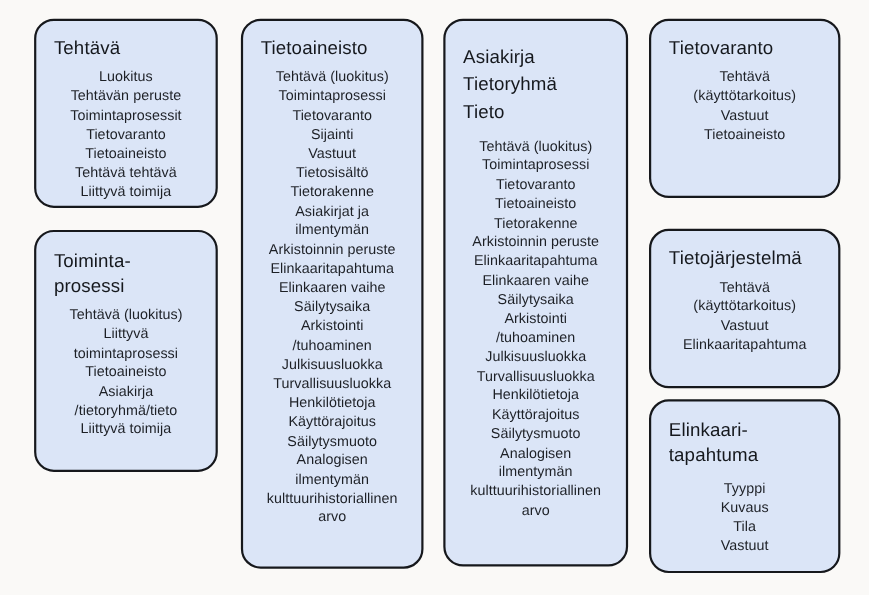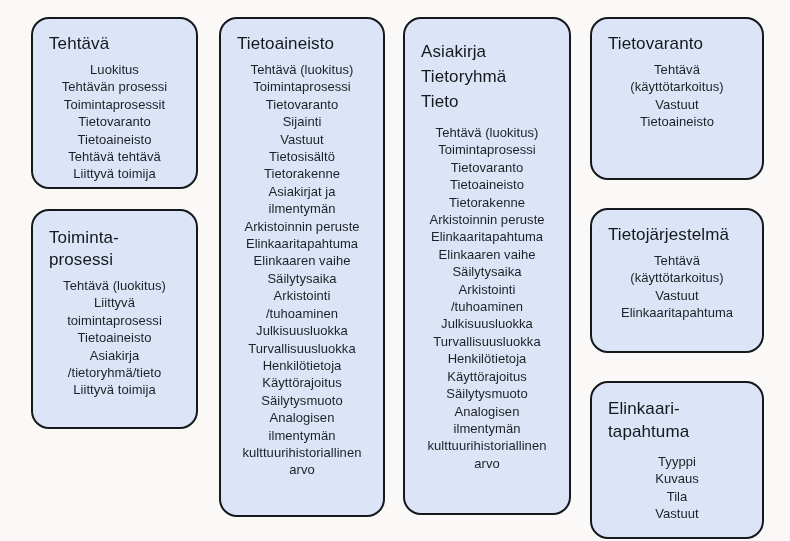--- a/index.html
+++ b/index.html
@@ -69,35 +69,35 @@
   
   #card-tietoaineisto     { margin-top: 17px;  height: 500px; }
 
   
   #card-asiakirja         { margin-top: 17px;  height: 498px; padding-top: 20px; }
   #card-asiakirja .card-title { line-height: 25px; margin-bottom: 10px; }
 
   
   #card-tietovaranto      { margin-top: 17px;  height: 163px; }
   #card-tietojarjestelma  { margin-top: 28px;  height: 145px; }
-  #card-elinkaari         { margin-top: 28px;  height: 158px; }
+  #card-elinkaari         { margin-top: 10px;  height: 158px; }
   #card-elinkaari .card-title { line-height: 23px; margin-bottom: 10px; }
 </style>
 </head>
 <body>
 
 <div id="canvas">
 
   <div class="column" id="col-1">
 
     <div class="card" id="card-tehtava">
       <div class="card-title">Tehtävä</div>
       <ul class="card-items">
         <li>Luokitus</li>
-        <li>Tehtävän prosessi</li>
+        <li>Tehtävän peruste</li>
         <li>Toimintaprosessit</li>
         <li>Tietovaranto</li>
         <li>Tietoaineisto</li>
         <li>Tehtävä tehtävä</li>
         <li>Liittyvä toimija</li>
       </ul>
     </div>
 
     <div class="card" id="card-toimintaprosessi">
       <div class="card-title">Toiminta-

